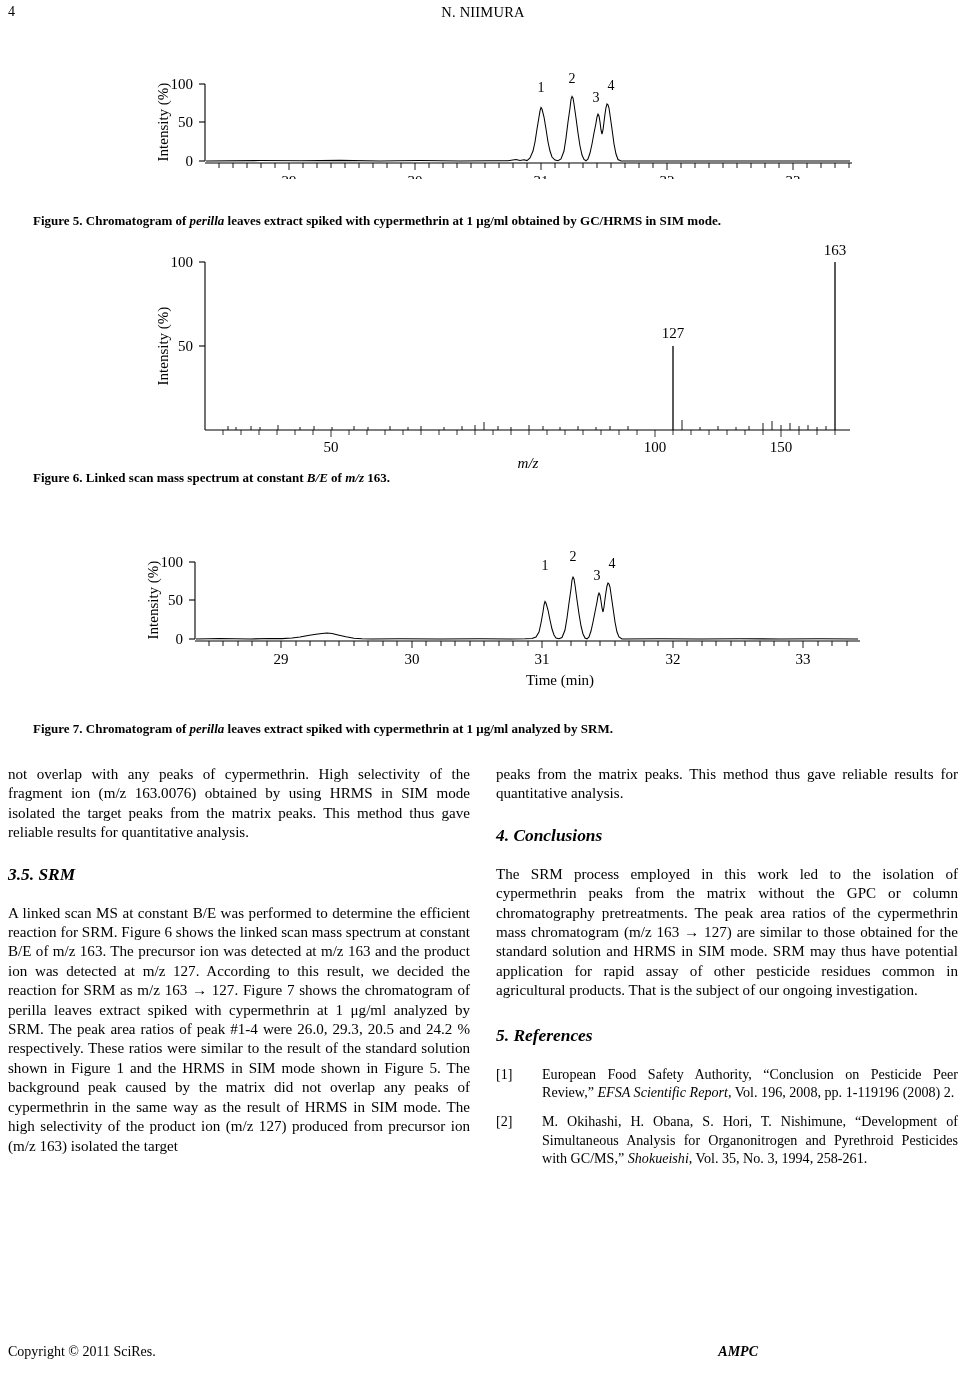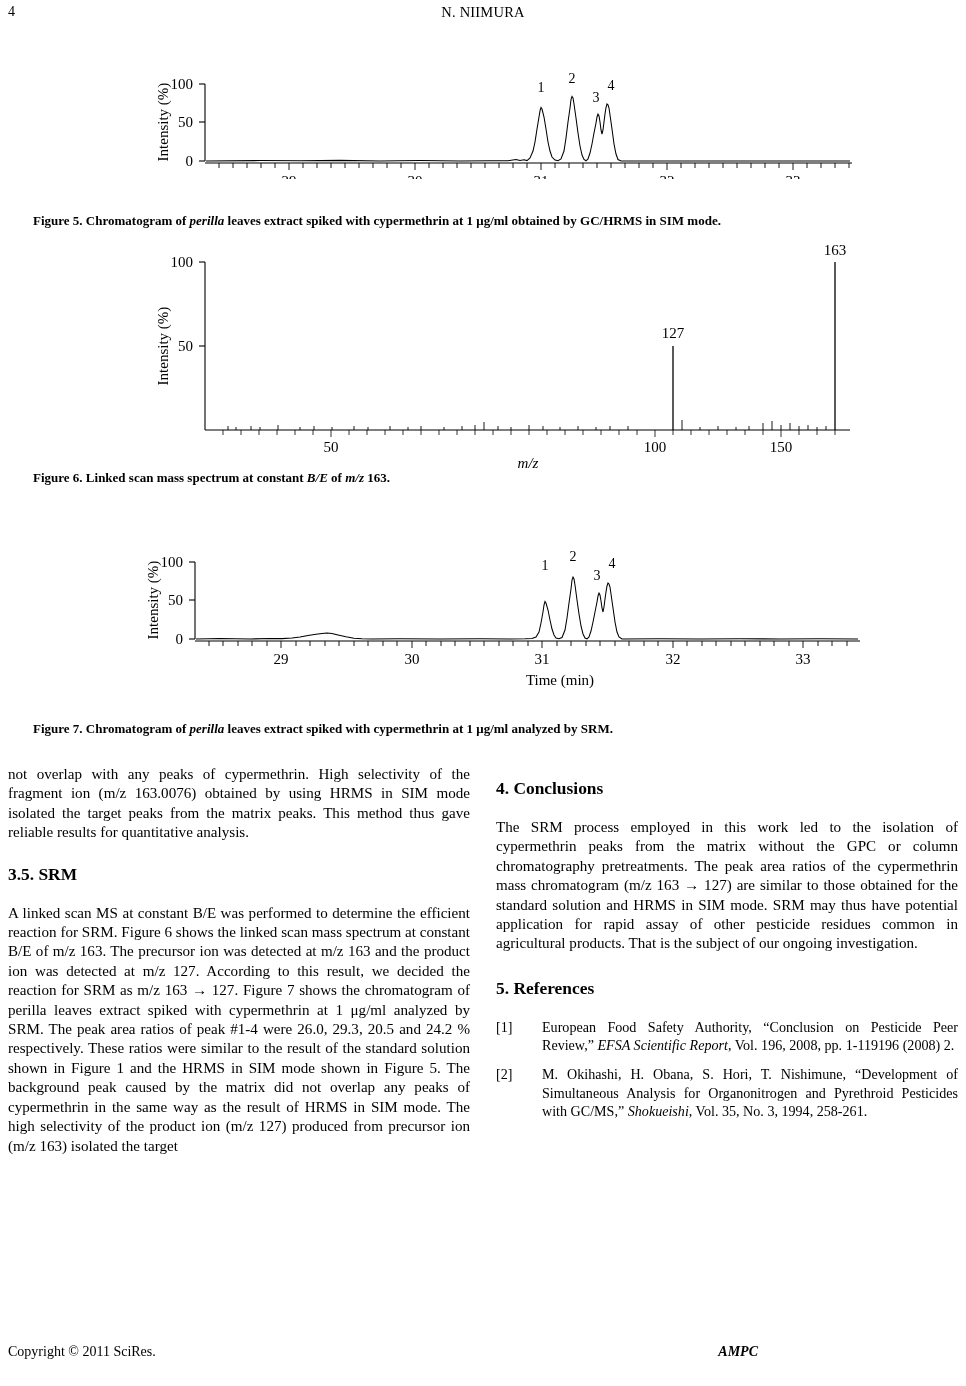--- a/index.html
+++ b/index.html
@@ -86,20 +86,21 @@
     text-justify: inter-word;
     hyphens: manual;
   }
   p.body b { font-weight: normal; }
 
   h2.section {
     font-size: 17.4px;
     font-weight: bold;
     margin: 21px 0 20px 0;
     line-height: 1.15;
+    font-style: italic;
   }
   h2.section.tight-top { margin-top: 24px; }
 
   
   .ref {
     position: relative;
     font-size: 14.1px;
     line-height: 18.3px;
     text-align: justify;
     padding-left: 46px;
@@ -445,20 +446,21 @@
 
   <div class="col col-left">
     <p class="body">not overlap with any peaks of cypermethrin. High selectivity of the fragment ion (m/z 163.0076) obtained by using HRMS in SIM mode isolated the target peaks from the matrix peaks. This method thus gave reliable results for quantitative analysis.</p>
 
     <h2 class="section">3.5. SRM</h2>
 
     <p class="body"><span>A linked scan MS at constant B/E was performed to determine the efficient reaction for SRM. </span><b>Figure 6</b><span> shows the linked scan mass spectrum at constant B/E of m/z 163. The precursor ion was detected at m/z 163 and the product ion was detected at m/z 127. According to this result, we decided the reaction for SRM as m/z 163 → 127. </span><b>Figure 7</b><span> shows the chromatogram of perilla leaves extract spiked with cypermethrin at 1 μg/ml analyzed by SRM. The peak area ratios of peak #1-4 were 26.0, 29.3, 20.5 and 24.2 % respectively. These ratios were similar to the result of the standard solution shown in </span><b>Figure 1</b><span> and the HRMS in SIM mode shown in </span><b>Figure 5</b><span>. The background peak caused by the matrix did not overlap any peaks of cypermethrin in the same way as the result of HRMS in SIM mode. The high selectivity of the product ion (m/z 127) produced from precursor ion (m/z 163) isolated the target</span></p>
   </div>
 
   <div class="col col-right">
+    <p class="body">peaks from the matrix peaks. This method thus gave reliable results for quantitative analysis.</p>
 
     <h2 class="section">4. Conclusions</h2>
 
     <p class="body">The SRM process employed in this work led to the isolation of cypermethrin peaks from the matrix without the GPC or column chromatography pretreatments. The peak area ratios of the cypermethrin mass chromatogram (m/z 163 → 127) are similar to those obtained for the standard solution and HRMS in SIM mode. SRM may thus have potential application for rapid assay of other pesticide residues common in agricultural products. That is the subject of our ongoing investigation.</p>
 
     <h2 class="section tight-top">5. References</h2>
 
     <div class="ref">
       <span class="marker">[1]</span><span>European Food Safety Authority, “Conclusion on Pesticide Peer Review,” </span><i>EFSA Scientific Report</i><span>, Vol. 196, 2008, pp. 1-119196 (2008) 2.</span>
     </div>

